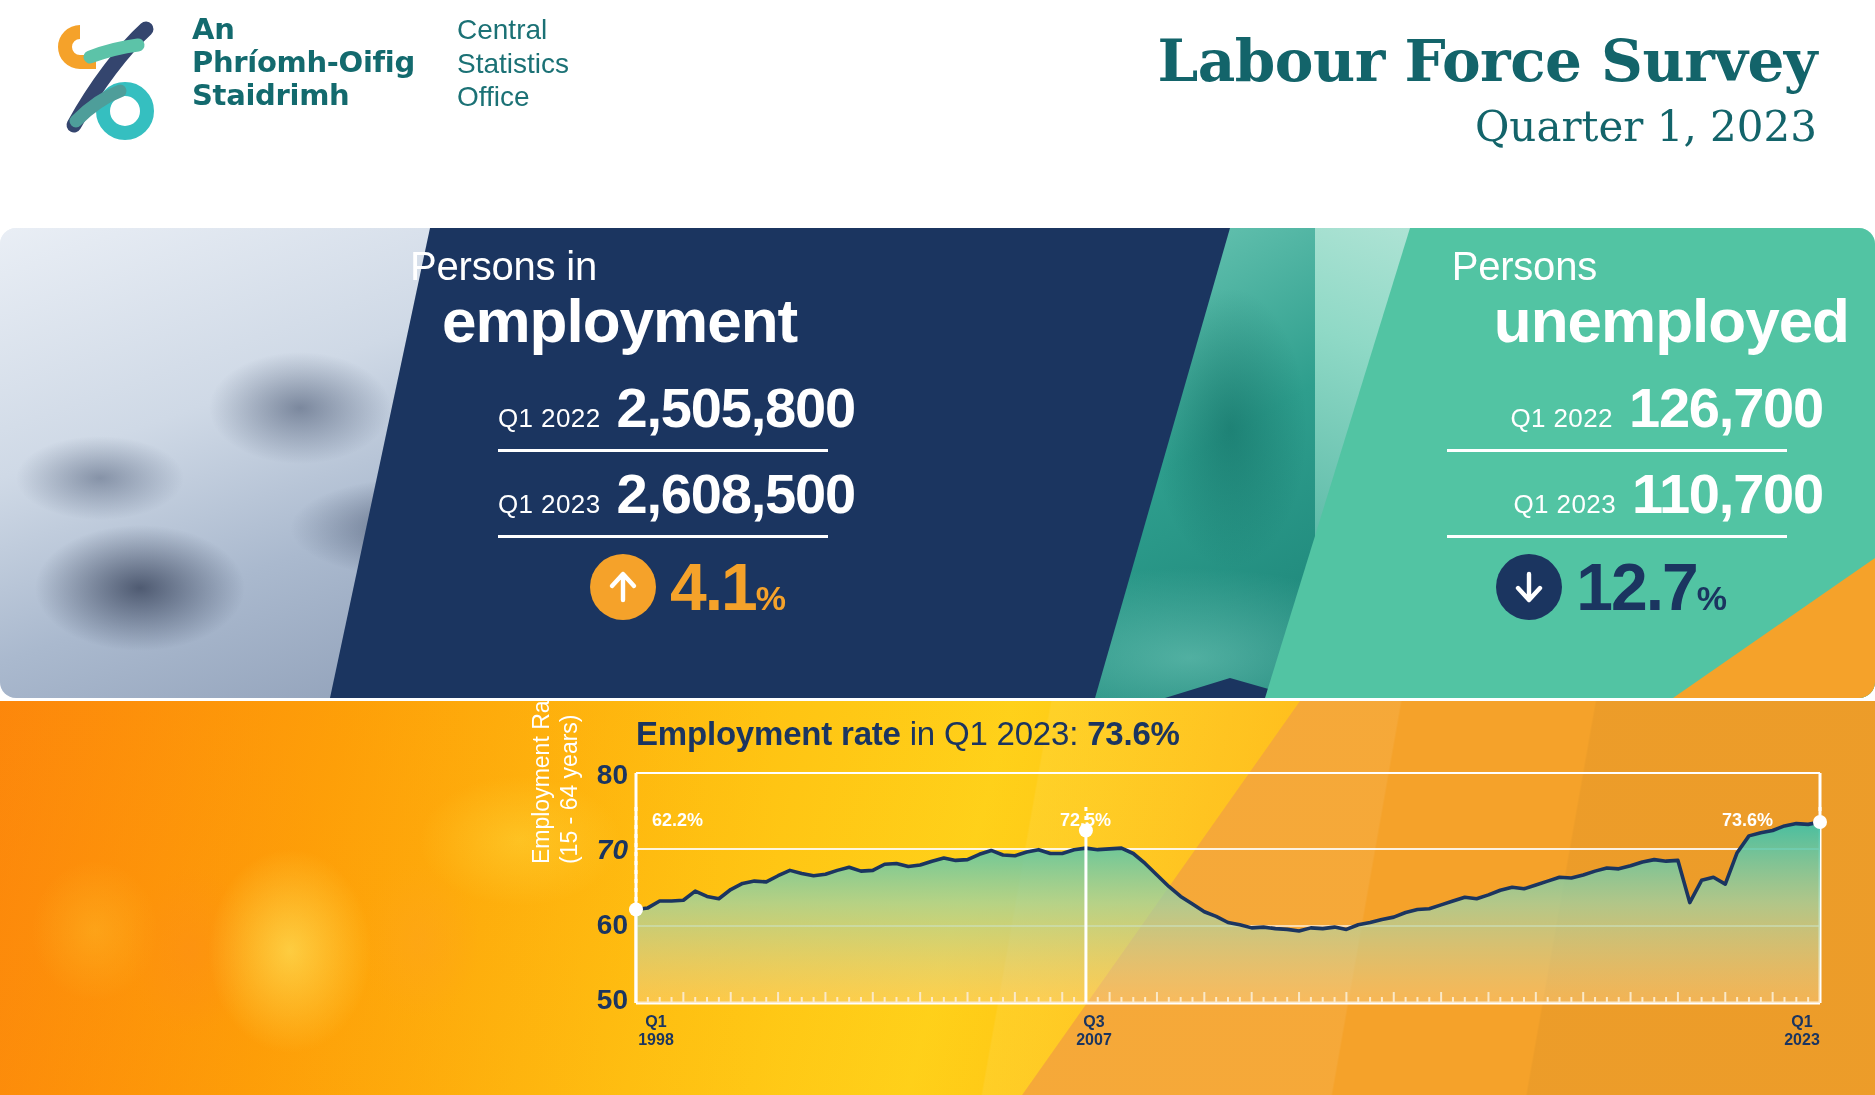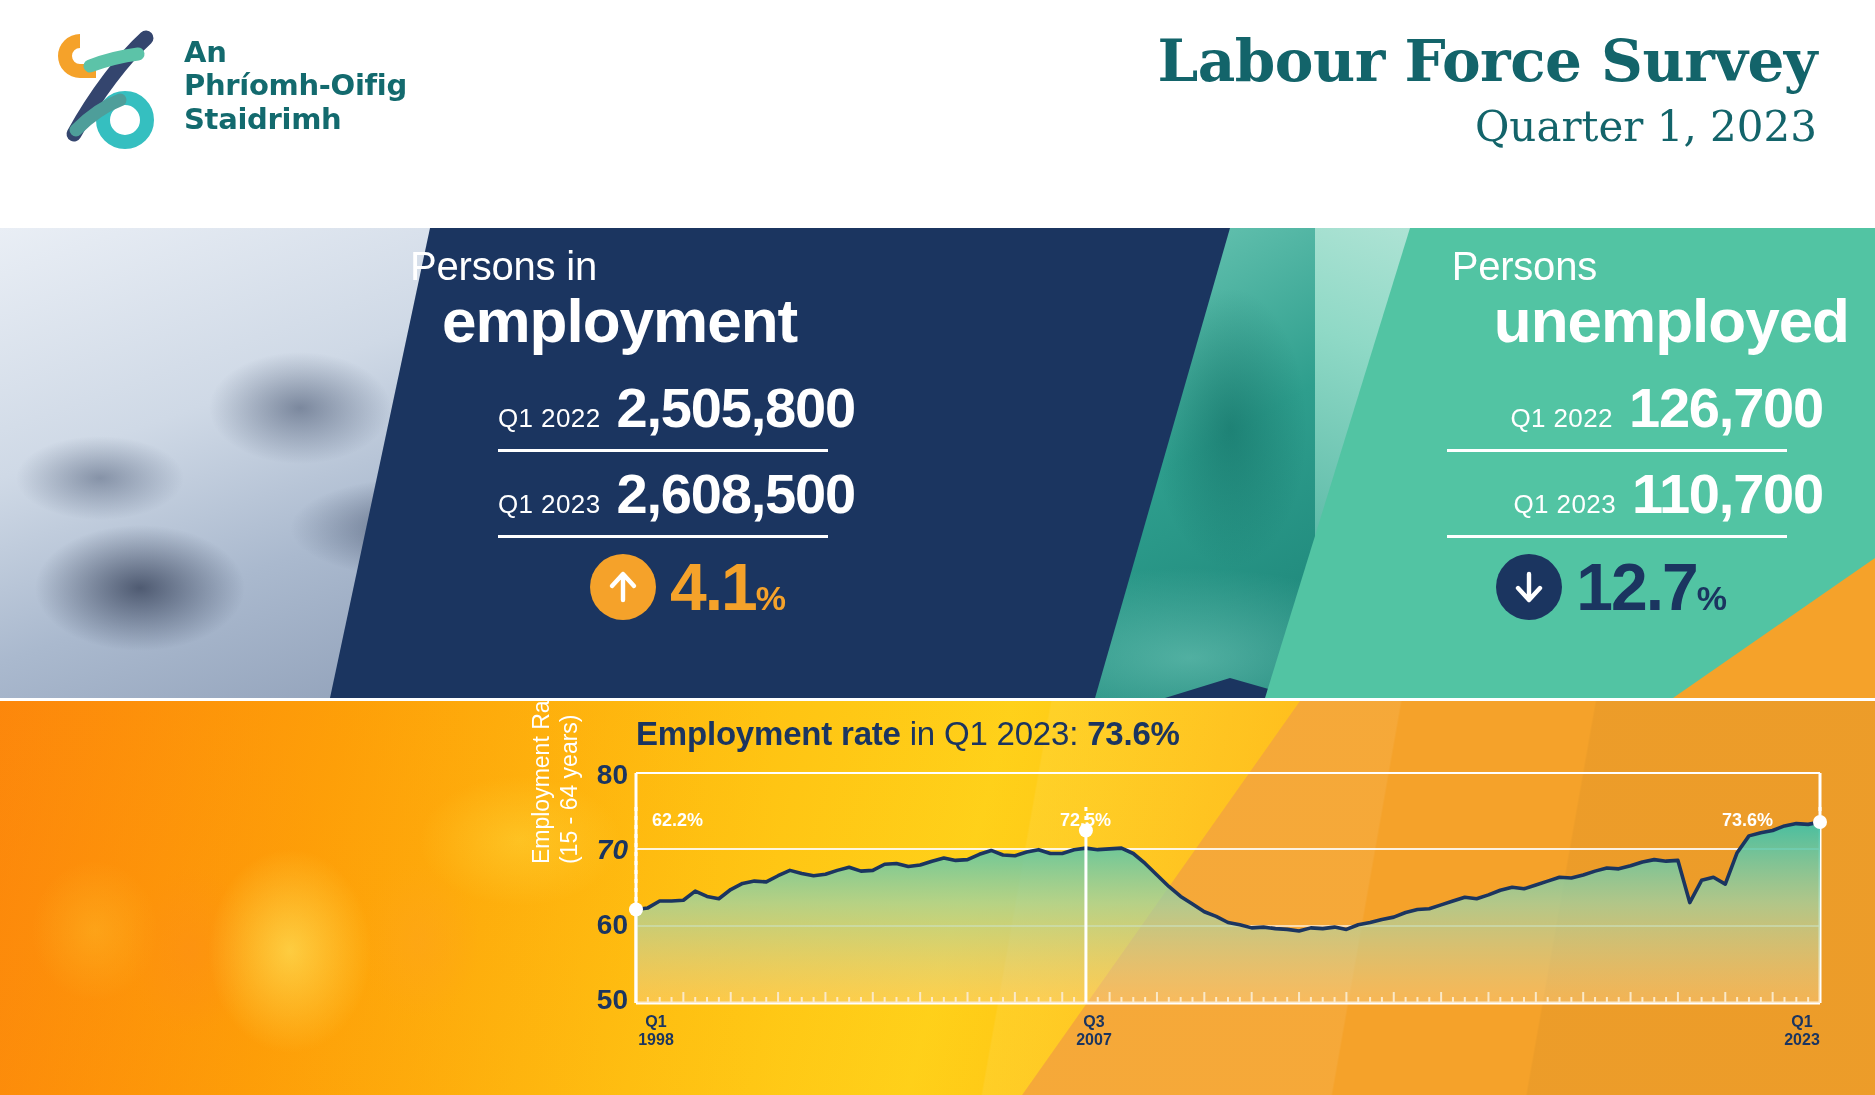--- a/index.html
+++ b/index.html
@@ -1,34 +1,34 @@
 <!DOCTYPE html>
 <html><head>
 <meta charset="utf-8">
 <style>
   html,body{margin:0;padding:0;background:#fff;}
   body{width:1875px;height:1095px;overflow:hidden;font-family:"Liberation Sans",sans-serif;}
   #root{position:relative;width:1875px;height:1095px;overflow:hidden;}
 
   
   .header{position:absolute;left:0;top:0;width:1875px;height:228px;background:#ffffff;}
-  .logo-wrap{position:absolute;left:50px;top:22px;display:flex;align-items:center;}
+  .logo-wrap{position:absolute;left:50px;top:13px;display:flex;align-items:flex-start;gap:8px;}
   .logo-mark{width:118px;height:128px;flex:0 0 auto;}
   .logo-ga{margin-left:16px;color:#136a6e;font-weight:bold;font-size:29px;line-height:1.14;
            letter-spacing:-0.3px;font-family:"DejaVu Sans",sans-serif;}
   .logo-en{margin-left:34px;color:#1b7175;font-size:28px;line-height:1.2;font-weight:400;
            font-family:"Liberation Sans",sans-serif;}
   .title-wrap{position:absolute;right:58px;top:32px;text-align:right;}
   .title-main{color:#13646a;font-family:"DejaVu Serif",serif;font-weight:bold;font-size:58px;
               line-height:1.0;letter-spacing:-0.5px;}
   .title-sub{color:#13646a;font-family:"DejaVu Serif",serif;font-weight:400;font-size:42px;
              line-height:1.1;margin-top:14px;}
 
   
-  .band{position:absolute;left:0;top:228px;width:1875px;height:470px;overflow:hidden;background:#eef2f6;}
+  .band{position:absolute;left:0;top:228px;width:1875px;height:470px;overflow:hidden;background:#eef2f6;border-radius:16px;}
 
   .photo-left{position:absolute;left:0;top:0;width:520px;height:470px;
     background:
       radial-gradient(ellipse 150px 90px at 140px 360px, rgba(20,30,55,.62), rgba(20,30,55,0) 70%),
       radial-gradient(ellipse 130px 80px at 300px 180px, rgba(30,45,75,.45), rgba(30,45,75,0) 70%),
       radial-gradient(ellipse 180px 70px at 420px 300px, rgba(25,38,66,.50), rgba(25,38,66,0) 72%),
       radial-gradient(ellipse 120px 60px at 100px 250px, rgba(35,50,80,.40), rgba(35,50,80,0) 70%),
       linear-gradient(160deg,#e9eef5 0%,#cfd9e6 38%,#aab9ce 66%,#8d9db6 100%);
   }
   .photo-mid{position:absolute;left:430px;top:0;width:1050px;height:470px;
@@ -134,20 +134,25 @@
         <path d="M30 12 A22 22 0 1 0 30 56 L46 56 L46 42 L30 42 A8 8 0 1 1 30 26 Z" fill="#f5a22a"></path>
         <circle cx="75" cy="98" r="22" fill="none" stroke="#35bfc0" stroke-width="14"></circle>
         <path d="M96 16 C74 36 46 72 24 112" fill="none" stroke="#34456e" stroke-width="15" stroke-linecap="round"></path>
         <path d="M40 44 C56 38 72 34 88 32" fill="none" stroke="#5cc3a8" stroke-width="13" stroke-linecap="round"></path>
         <path d="M26 108 C40 94 54 84 70 78" fill="none" stroke="#4e9e9a" stroke-width="13" stroke-linecap="round"></path>
       </svg>
       <div class="logo-ga">
         <div>An</div>
         <div>Phríomh-Oifig</div>
         <div>Staidrimh</div>
+      </div>
+      <div class="logo-en">
+        <div>Central</div>
+        <div>Statistics</div>
+        <div>Office</div>
       </div>
     </div>
 
     <div class="title-wrap">
       <div class="title-main">Labour Force Survey</div>
       <div class="title-sub">Quarter 1, 2023</div>
     </div>
   </div>
 
   <div class="band">

